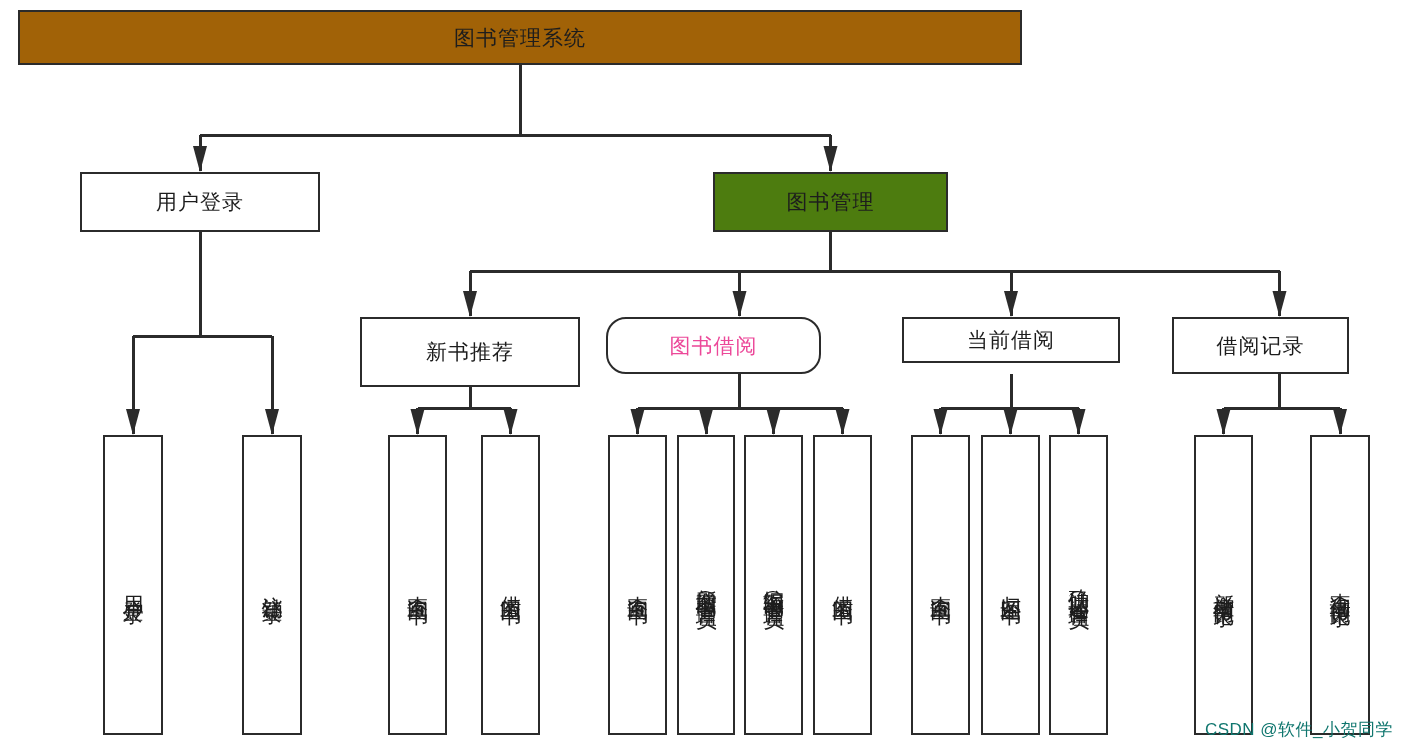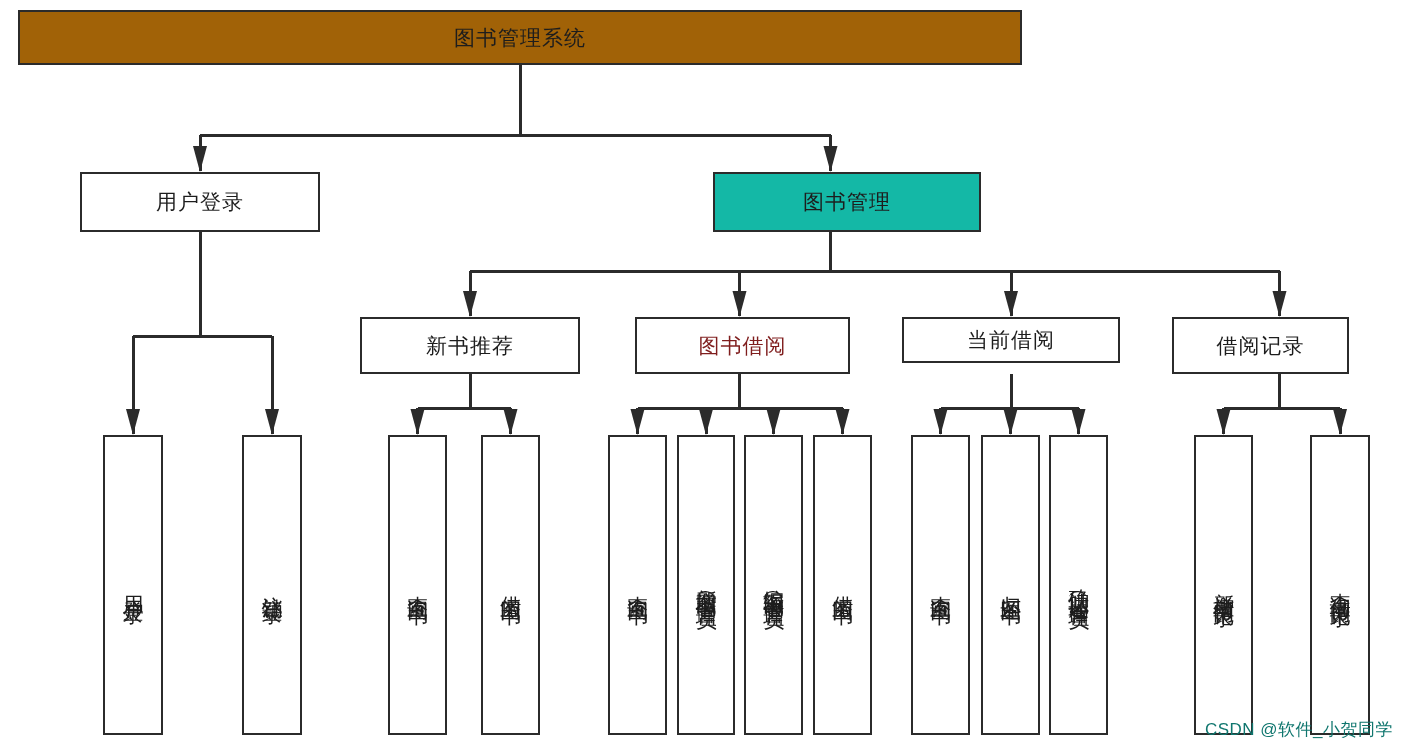--- a/index.html
+++ b/index.html
@@ -127,27 +127,27 @@
       <line x1="1340" y1="408" x2="1340" y2="434" stroke="#2b2b2b" stroke-width="3" shape-rendering="crispEdges"></line>
       <path d="M 1333 409 L 1347 409 L 1340 435 Z" fill="#2b2b2b"></path>
     </svg>
   <div id="nodes">
       <div class="node horiz" style="left: 18px; top: 10px; width: 1004px; height: 55px; border-color: rgb(43, 43, 43); background: #a16207; color: rgb(29, 29, 29);">
         <span class="label">图书管理系统</span>
       </div>
       <div class="node horiz" style="left: 80px; top: 172px; width: 240px; height: 60px; border-color: rgb(43, 43, 43); background: rgb(255, 255, 255); color: rgb(29, 29, 29);">
         <span class="label">用户登录</span>
       </div>
-      <div class="node horiz" style="left: 713px; top: 172px; width: 268px; height: 60px; border-color: rgb(43, 43, 43); background: #14b8a6; color: rgb(29, 29, 29);">
+      <div class="node horiz" style="left: 713px; top: 172px; width: 235px; height: 60px; border-color: rgb(43, 43, 43); background: #4d7c0f; color: rgb(29, 29, 29);">
         <span class="label">图书管理</span>
       </div>
-      <div class="node horiz" style="left: 360px; top: 317px; width: 220px; height: 57px; border-color: rgb(43, 43, 43); background: rgb(255, 255, 255); color: rgb(29, 29, 29);">
+      <div class="node horiz" style="left: 360px; top: 317px; width: 220px; height: 70px; border-color: rgb(43, 43, 43); background: rgb(255, 255, 255); color: rgb(29, 29, 29);">
         <span class="label">新书推荐</span>
       </div>
-      <div class="node horiz" style="left: 635px; top: 317px; width: 215px; height: 57px; border-color: rgb(43, 43, 43); background: rgb(255, 255, 255); color: #7f1d1d;">
+      <div class="node horiz" style="left: 606px; top: 317px; width: 215px; height: 57px; border-color: rgb(43, 43, 43); background: rgb(255, 255, 255); color: #ec4899; border-radius: 20px;">
         <span class="label">图书借阅</span>
       </div>
       <div class="node horiz" style="left: 902px; top: 317px; width: 218px; height: 46px; border-color: rgb(43, 43, 43); background: rgb(255, 255, 255); color: rgb(29, 29, 29);">
         <span class="label">当前借阅</span>
       </div>
       <div class="node horiz" style="left: 1172px; top: 317px; width: 177px; height: 57px; border-color: rgb(43, 43, 43); background: rgb(255, 255, 255); color: rgb(29, 29, 29);">
         <span class="label">借阅记录</span>
       </div>
       <div class="node vert" style="left: 103px; top: 435px; width: 60px; height: 300px; border-color: rgb(43, 43, 43); background: rgb(255, 255, 255); color: rgb(29, 29, 29);">
         <span class="label">用户登录</span>

